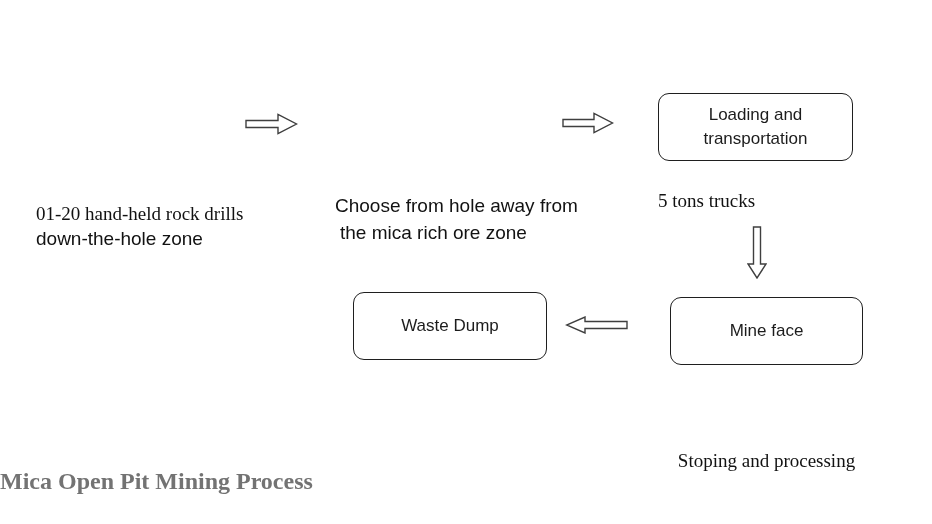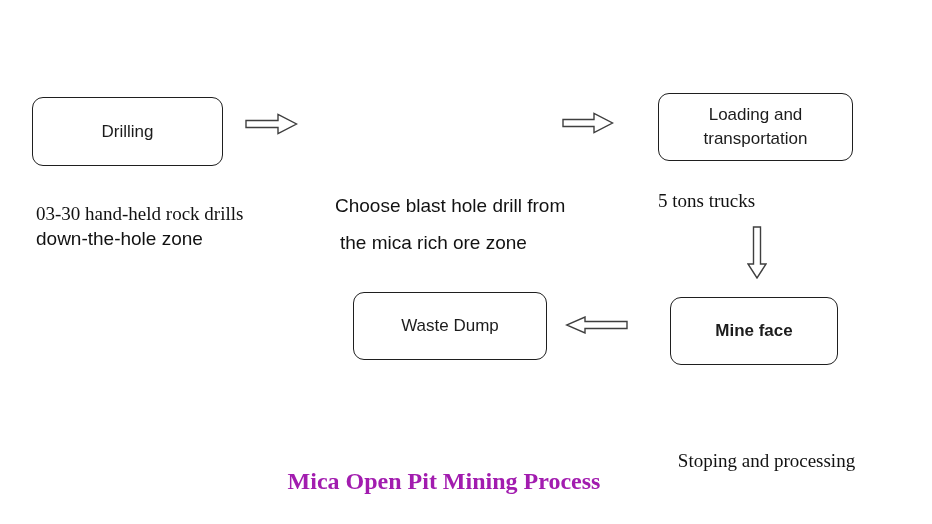--- a/index.html
+++ b/index.html
@@ -45,63 +45,59 @@
     fill: #ffffff;
     stroke: #3f3f3f;
     stroke-width: 1.4;
     stroke-linejoin: miter;
   }
   .title {
     position: absolute;
     left: 0;
     top: 468px;
     width: 888px;
-    text-align: center;
     font-family: "Liberation Serif", serif;
     font-weight: bold;
     font-size: 24px;
-    color: #a21caf;
+    color: #737373;
   }
   .indent { padding-left: 5px; }
 </style>
 </head>
 <body>
 
 <div class="canvas">
 
-  <div class="node" style="left:32px; top:97px; width:191px; height:69px;">
-    <span>Drilling</span>
-  </div>
 
   <svg class="arrow" style="left:245px; top:113px;" width="53" height="22" viewBox="0 0 53 22">
     <polygon points="1,7.5 33,7.5 33,1.5 51.5,11 33,20.5 33,14.5 1,14.5"></polygon>
   </svg>
 
 
   <svg class="arrow" style="left:562px; top:112px;" width="52" height="22" viewBox="0 0 52 22">
     <polygon points="1,7.5 32,7.5 32,1.5 50.5,11 32,20.5 32,14.5 1,14.5"></polygon>
   </svg>
 
   <div class="node" style="left:658px; top:93px; width:195px; height:68px;">
     <span>Loading and transportation</span>
   </div>
 
-  <div class="caption serif" style="left:36px; top:201px;">03-30 hand-held rock drills</div>
+  <div class="caption serif" style="left:36px; top:201px;">01-20 hand-held rock drills</div>
   <div class="caption sans" style="left:36px; top:226px;">down-the-hole zone</div>
 
-  <div class="caption sans" style="left:335px; top:193px;">Choose blast hole drill from</div>
-  <div class="caption sans indent" style="left:335px; top:230px;">the mica rich ore zone</div>
+  <div class="caption sans" style="left:335px; top:193px;">Choose from hole away from</div>
+  <div class="caption sans indent" style="left:335px; top:220px;">the mica rich ore zone</div>
 
   <div class="caption serif" style="left:658px; top:188px; width:197px; text-align:left;">5 tons trucks</div>
 
   <svg class="arrow" style="left:747px; top:226px;" width="20" height="53" viewBox="0 0 20 53">
     <polygon points="6.5,1 13.5,1 13.5,38 19,38 10,52 1,38 6.5,38"></polygon>
   </svg>
 
-  <div class="node" style="left:670px; top:297px; width:168px; height:68px;font-weight:bold;">
+  <div class="node" style="left:670px; top:297px; width:193px; height:68px;">
     <span>Mine face</span>
   </div>
 
   <svg class="arrow" style="left:565px; top:316px;" width="63" height="18" viewBox="0 0 63 18">
     <polygon points="62,5.5 20,5.5 20,1 1.5,9 20,17 20,12.5 62,12.5"></polygon>
   </svg>
 
   <div class="node" style="left:353px; top:292px; width:194px; height:68px;">
     <span>Waste Dump</span>
   </div>

